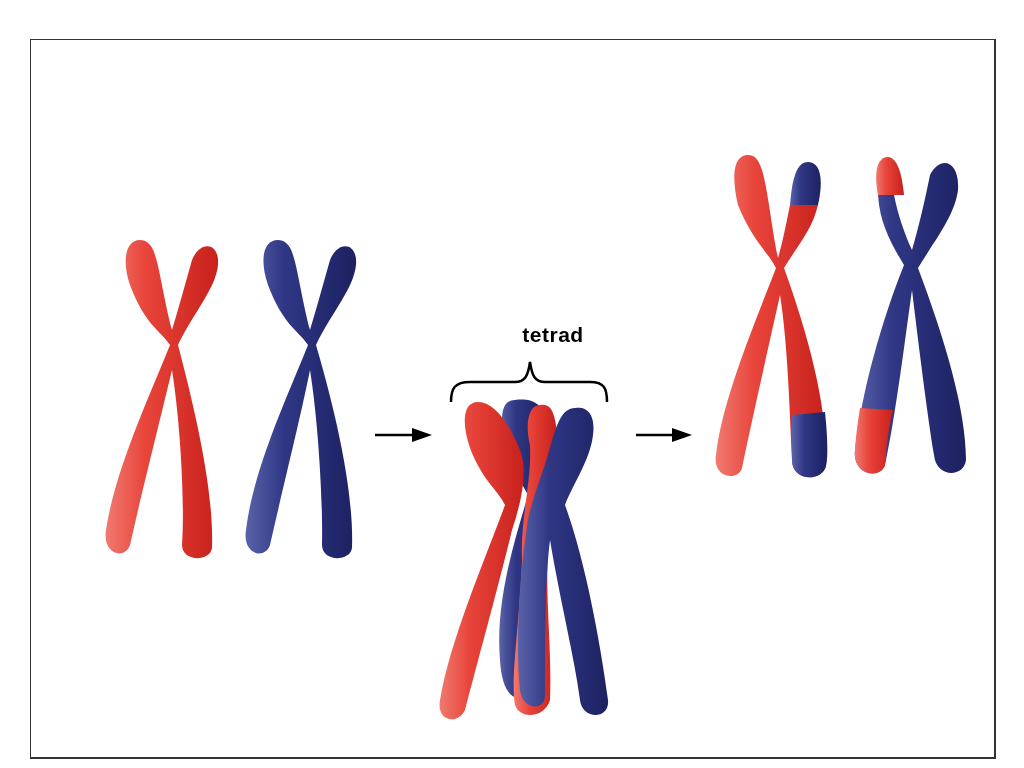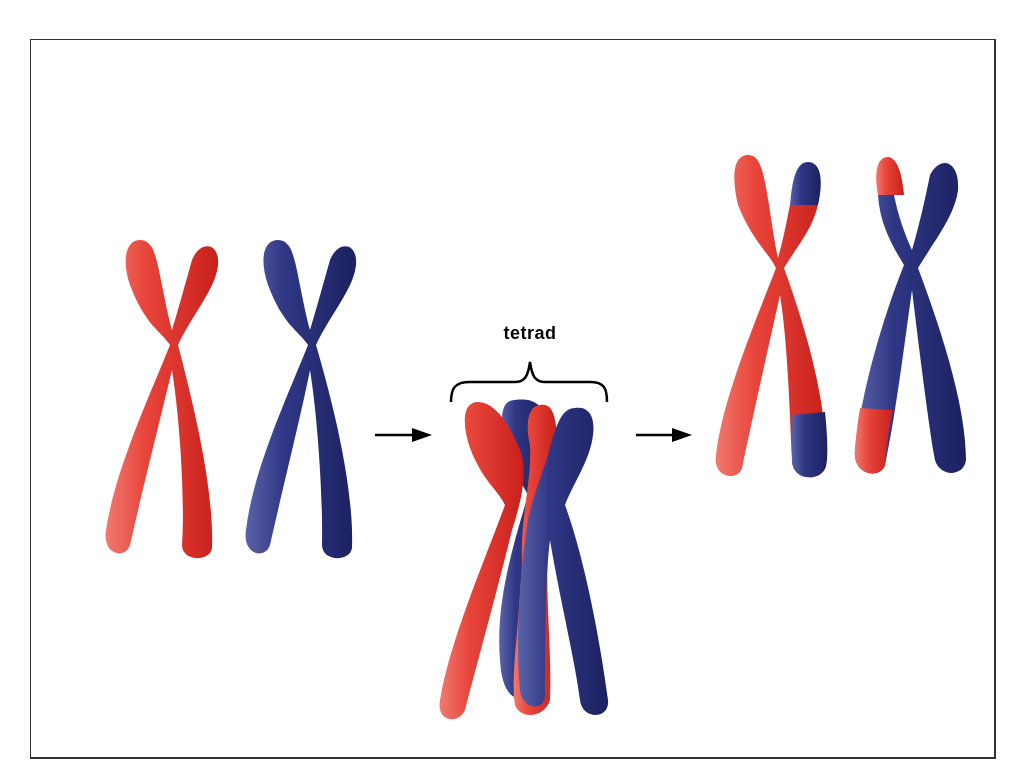--- a/index.html
+++ b/index.html
@@ -4,22 +4,22 @@
 <style>
   html, body { margin: 0; padding: 0; background: #ffffff; }
   body { width: 1024px; height: 768px; position: relative; overflow: hidden; font-family: "Liberation Sans", sans-serif; }
   .frame {
     position: absolute; left: 30px; top: 39px; width: 966px; height: 720px;
     border: 1.5px solid #333; border-right-width: 2px; border-bottom-width: 2px;
     box-sizing: border-box; background: #fff;
   }
   svg.diagram { position: absolute; left: 0; top: 0; width: 1024px; height: 768px; }
   .label-tetrad {
-    position: absolute; left: 485px; top: 323px; width: 90px; text-align: center;
-    font-family: "Liberation Sans", sans-serif; font-weight: bold; font-size: 18px; color: #000;
+    position: absolute; left: 508px; top: 323px; width: 90px; text-align: center;
+    font-family: "Liberation Sans", sans-serif; font-weight: bold; font-size: 21px; color: #000;
     letter-spacing: 0.5px;
   }
 </style>
 </head>
 <body>
 
 <div class="frame"></div>
 
 <svg class="diagram" viewBox="0 0 1024 768">
   <defs>

